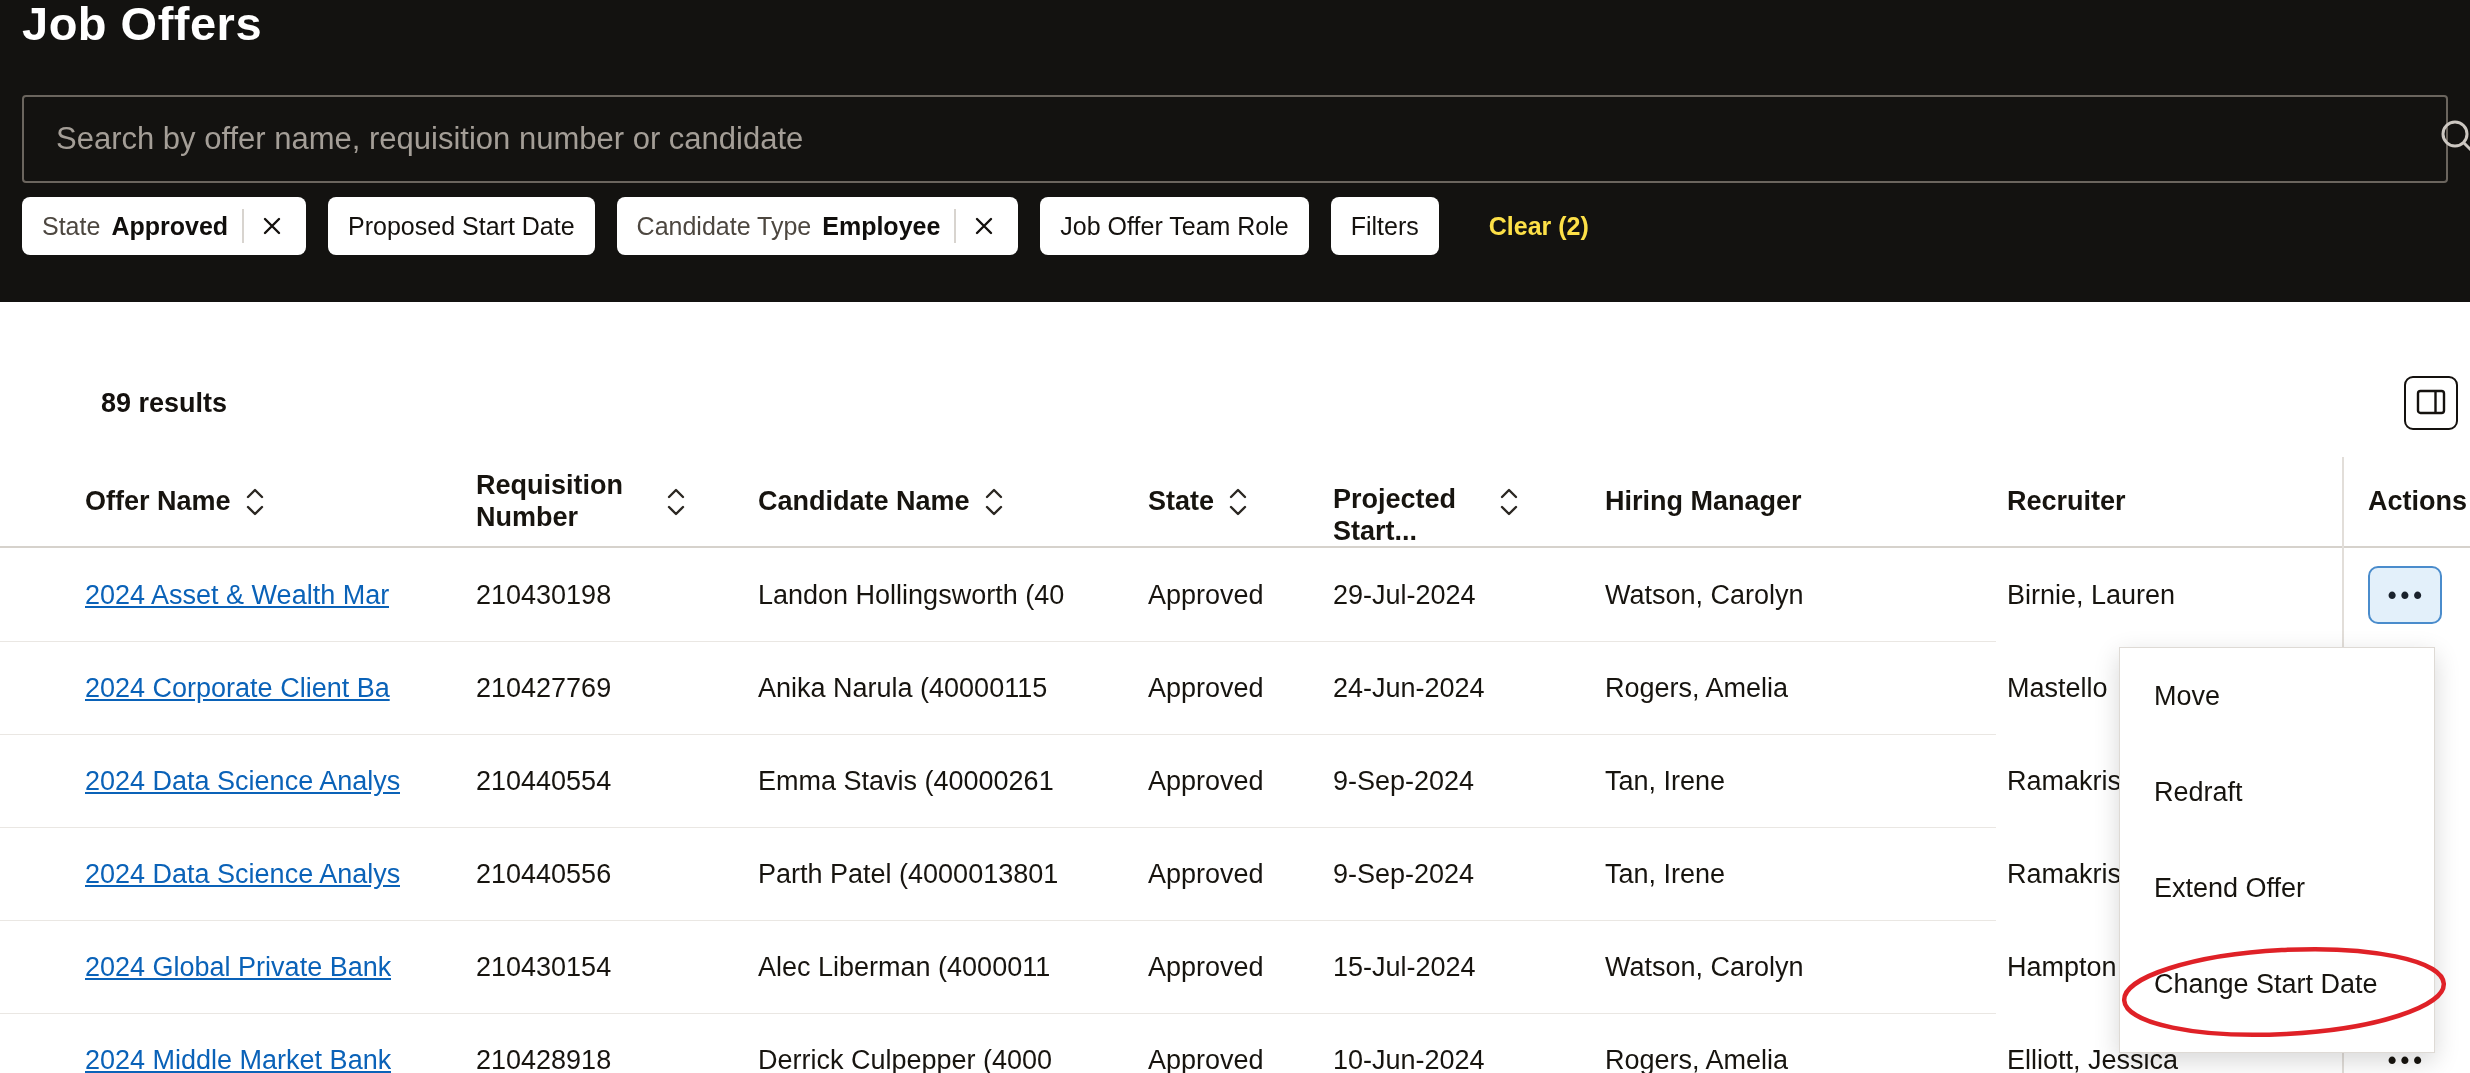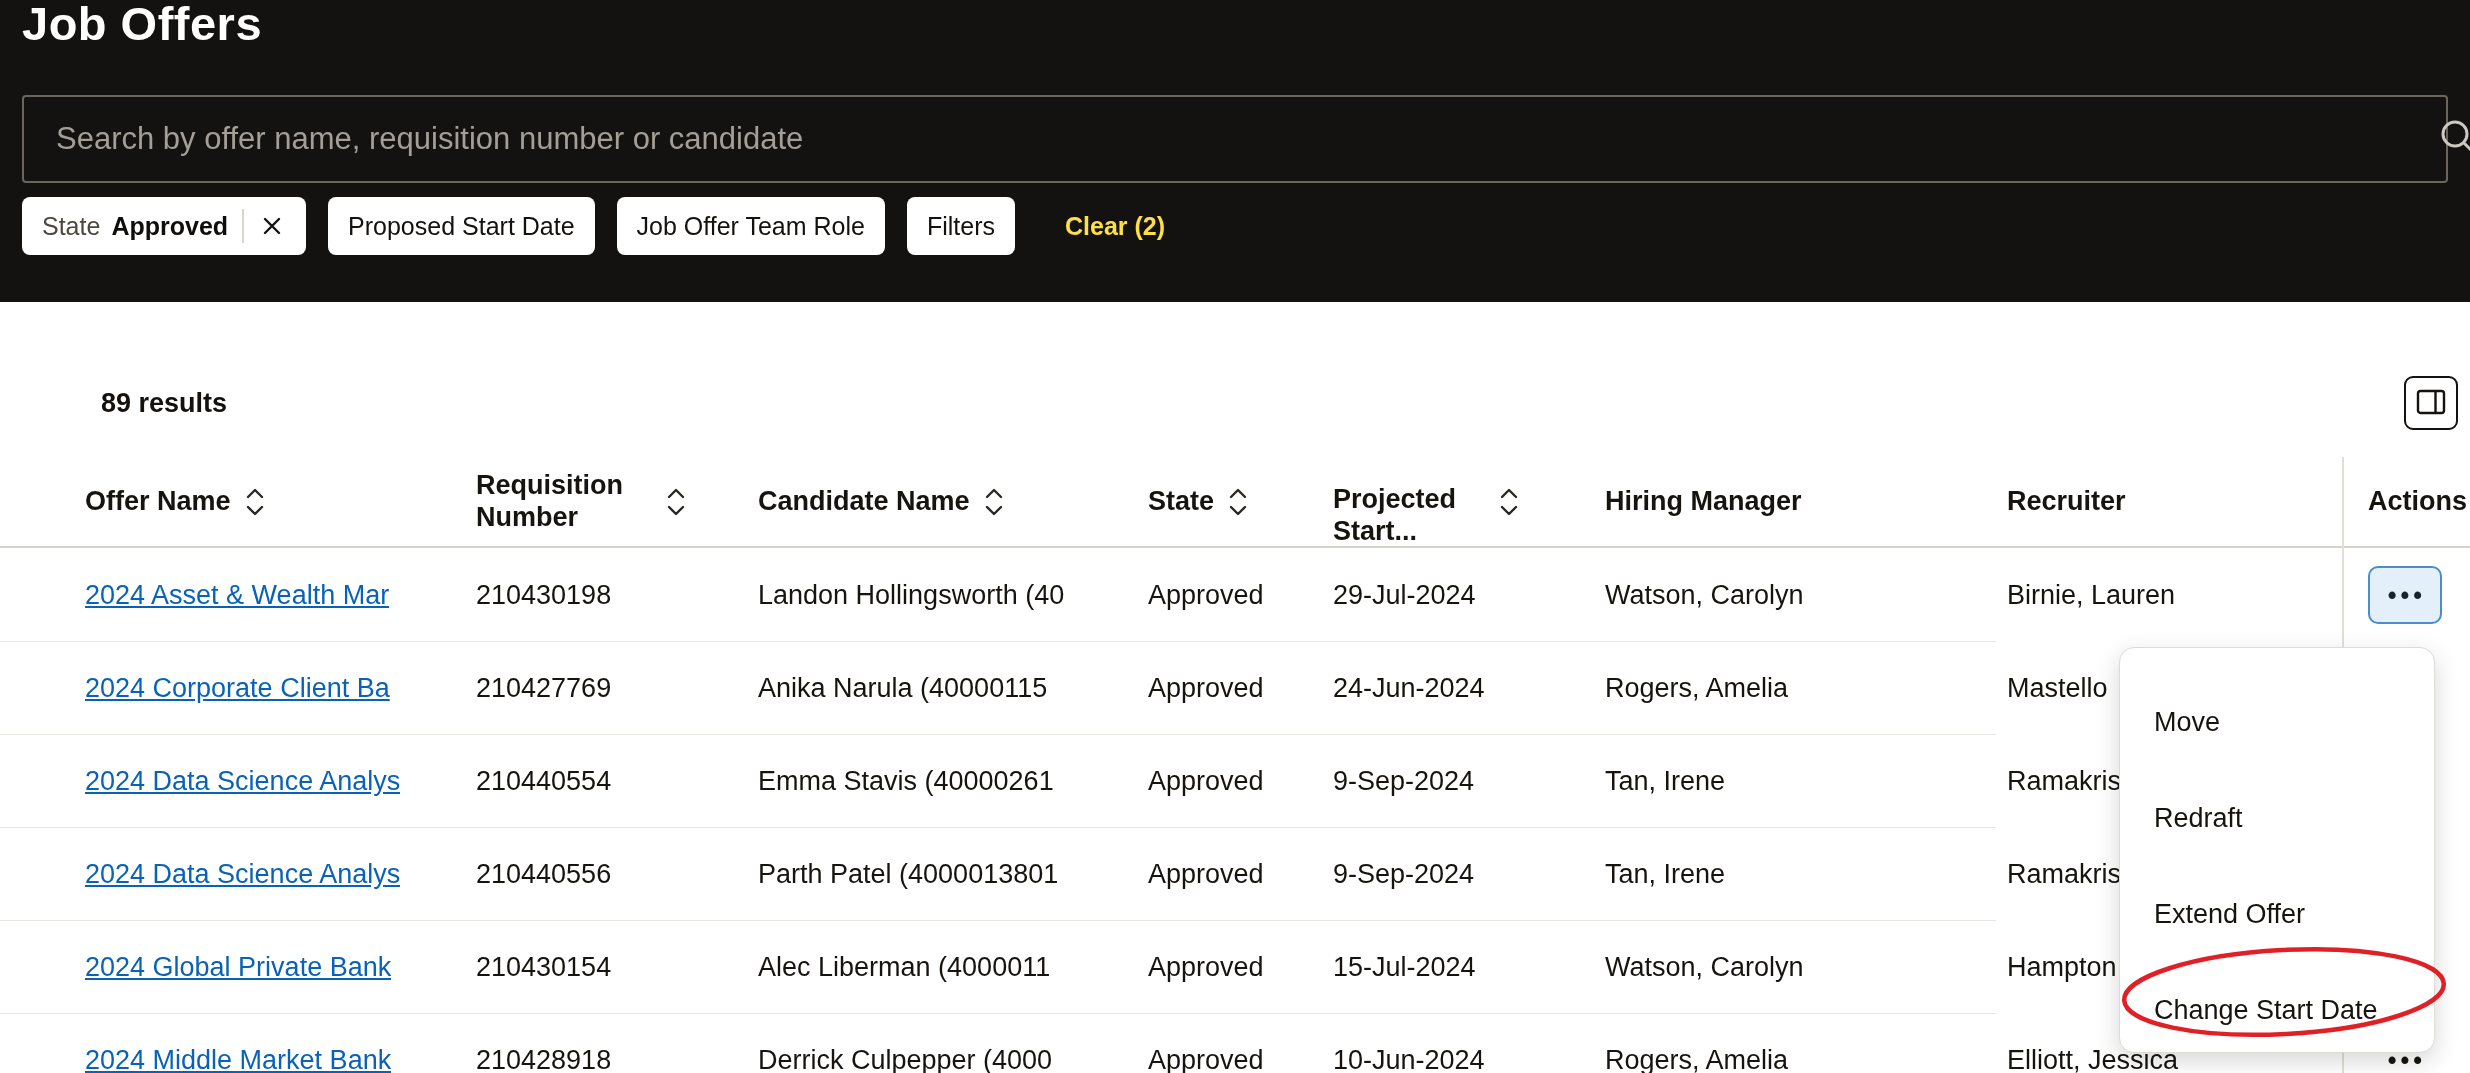--- a/index.html
+++ b/index.html
@@ -66,22 +66,22 @@
   .act-btn { width:74px; height:58px; border:2.5px solid #4a8ccc; border-radius:10px;
              background:#e3f0fa; display:flex; align-items:center; justify-content:center; cursor:pointer; }
   .dots { font-size:25px; font-weight:700; letter-spacing:4px; padding-left:4px;
           color:#1a222c; line-height:1; }
   .dots.plain { color:#17140f; cursor:pointer; }
 
   .vsep { position:absolute; left:2342px; top:457px; width:2px; height:616px; background:#e2ded9; z-index:2; }
 
   
   .menu { position:absolute; left:2119px; top:647px; width:316px; height:406px; background:#ffffff;
-          border:1px solid #dedad5; border-radius:15px; box-shadow:0 8px 24px rgba(0,0,0,.16);
-          z-index:5; padding:26px 0; }
+          border:1px solid #dedad5; border-radius:0; box-shadow:0 8px 24px rgba(0,0,0,.16);
+          z-index:5; padding:0 0; }
   .menu-item { height:96px; display:flex; align-items:center; padding-left:34px;
                font-size:27px; color:#17140f; cursor:pointer; }
 
   .annot { position:absolute; left:2112px; top:938px; width:346px; height:108px; z-index:6; pointer-events:none; }
 </style>
 </head>
 <body>
 
 <div class="screen">
 
@@ -108,20 +108,30 @@
           <svg width="24" height="24" viewBox="0 0 24 24">
               <path d="M5 5 L19 19 M19 5 L5 19" stroke="#14110e" stroke-width="2.4" stroke-linecap="round"></path>
             </svg>
         </button>
       </div>
 
       <div class="chip">
         <span>Proposed Start Date</span>
       </div>
 
+      <div class="chip">
+        <span class="chip-key">Candidate Type</span>
+        <span class="chip-val">Employee</span>
+        <span class="chip-div"></span>
+        <button class="chip-x">
+          <svg width="24" height="24" viewBox="0 0 24 24">
+              <path d="M5 5 L19 19 M19 5 L5 19" stroke="#14110e" stroke-width="2.4" stroke-linecap="round"></path>
+            </svg>
+        </button>
+      </div>
 
       <div class="chip">
         <span>Job Offer Team Role</span>
       </div>
 
       <div class="chip">
         <span>Filters</span>
       </div>
 
       <button class="clear-btn">Clear (2)</button>

